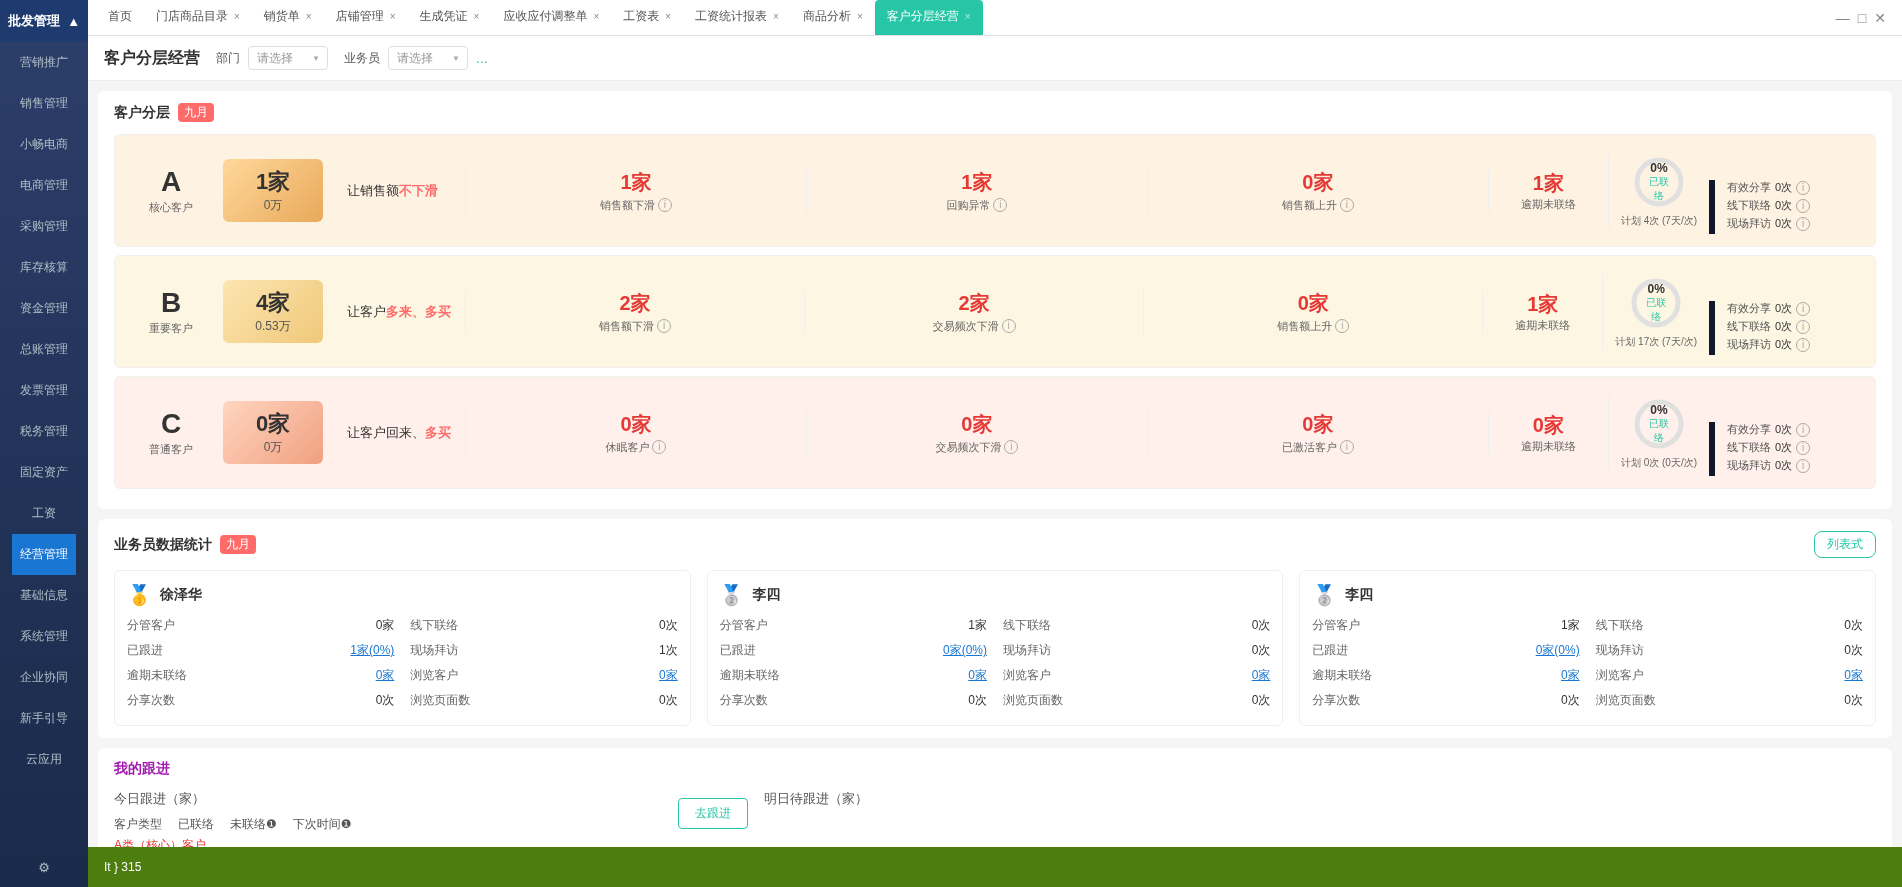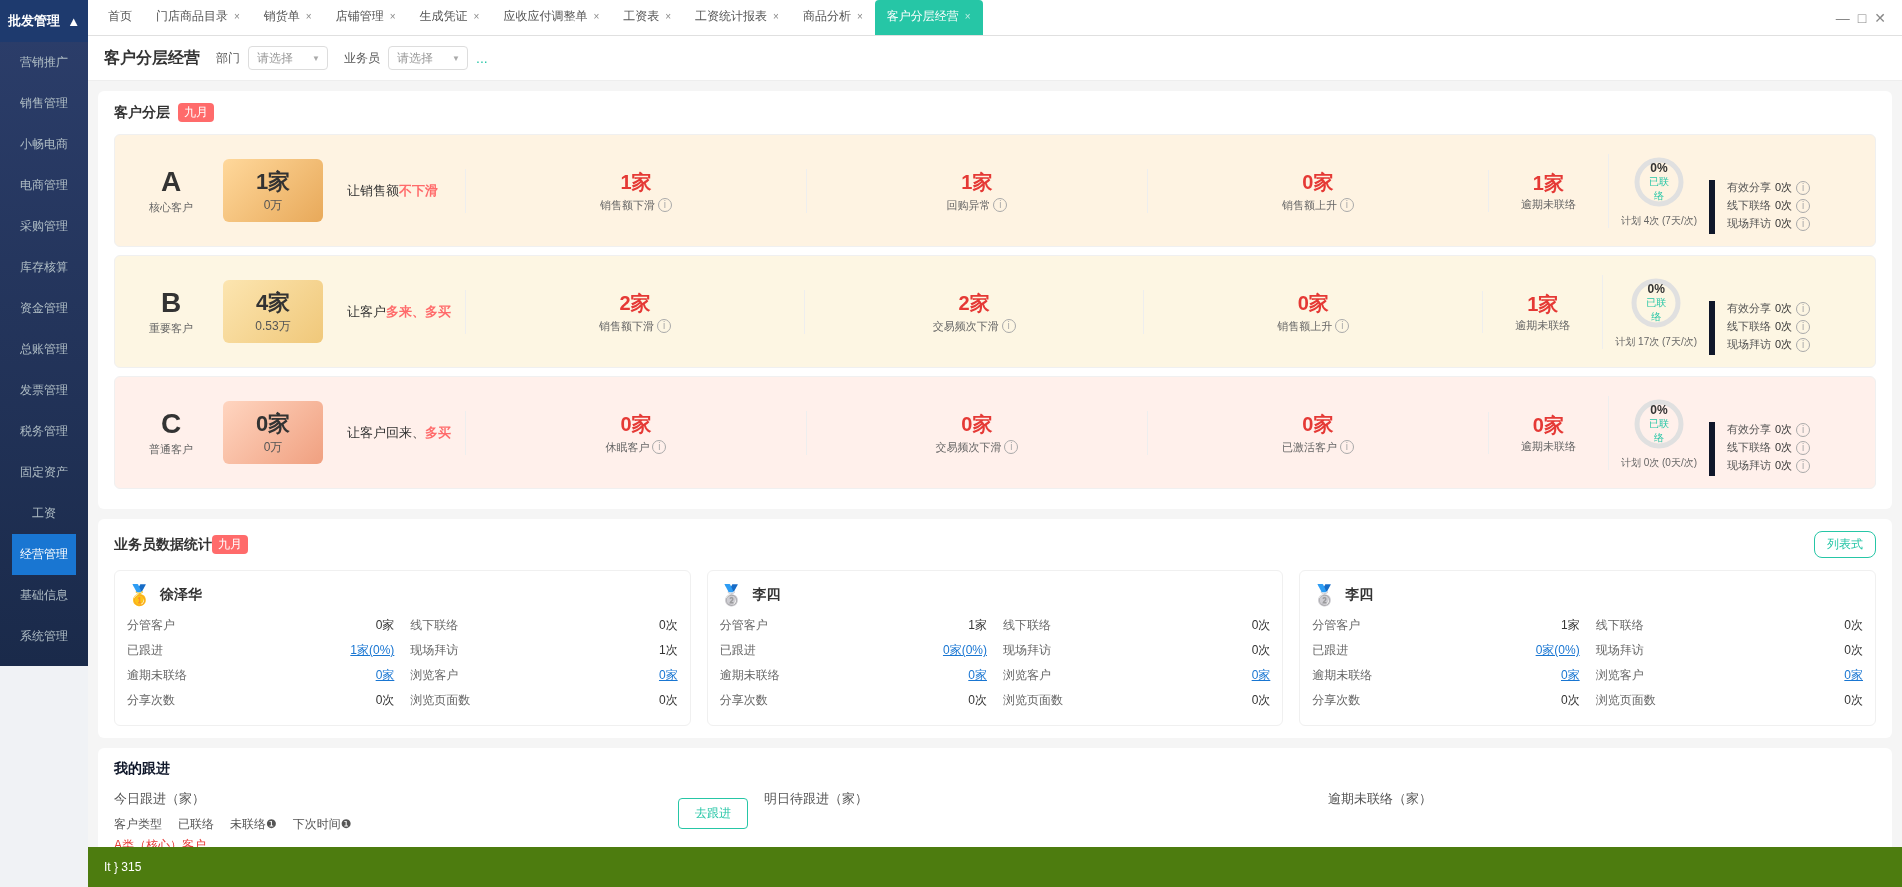--- a/index.html
+++ b/index.html
@@ -8,21 +8,21 @@
     
     .sidebar {
       width: 88px;
       background: linear-gradient(180deg, #2c3e6b 0%, #1a2a4a 100%);
       display: flex;
       flex-direction: column;
       align-items: center;
       padding-top: 0;
       flex-shrink: 0;
       color: #fff;
-      height: 666px;
+      height: 887px;
       overflow-y: auto;
     }
     .sidebar-header {
       width: 100%;
       background: #1e3a6e;
       padding: 12px 8px;
       text-align: center;
       font-size: 13px;
       font-weight: bold;
       color: #fff;
@@ -392,21 +392,21 @@
     
     .follow-section {
       background: #fff;
       margin: 0 10px 10px 10px;
       border-radius: 6px;
       padding: 12px 16px;
     }
     .follow-header {
       font-size: 14px;
       font-weight: bold;
-      color: #0f172a;
+      color: #a21caf;
       margin-bottom: 12px;
     }
     .follow-grid {
       display: grid;
       grid-template-columns: 1fr auto 1fr 1fr;
       gap: 16px;
     }
     .follow-col-title {
       font-size: 13px;
       color: #555;
@@ -755,21 +755,21 @@
           <span class="info-icon">i</span>
         </div>
 
     </div>
   </div>
         </div>
     </div>
 
     <div class="salesperson-section">
       <div class="salesperson-header">
-        <div style="display:flex;align-items:center;gap:0;">
+        <div style="display:flex;align-items:center;gap:8px;">
           <span class="section-title">业务员数据统计</span>
           <span class="month-badge">九月</span>
         </div>
         <button class="list-btn">列表式</button>
       </div>
       <div class="salesperson-grid" id="salesperson-grid">
           <div class="salesperson-card">
     <div class="sp-name-row">
       <span class="sp-medal">🥇</span>
       <span>徐泽华</span>
@@ -926,23 +926,20 @@
               <span>0家</span>
             </div>
           </div>
         </div>
         <div style="display:flex;align-items:flex-start;padding-top:4px;">
           <button class="goto-btn">去跟进</button>
         </div>
         <div>
           <div class="follow-col-title">明日待跟进（家）</div>
         </div>
-        <div>
-          <div class="follow-col-title">逾期未联络（家）</div>
-        </div>
       </div>
     </div>
   </div>
 
   <div class="bottom-bar">
     <span>It } 315</span>
   </div>
 </div>
 
 </body></html>

